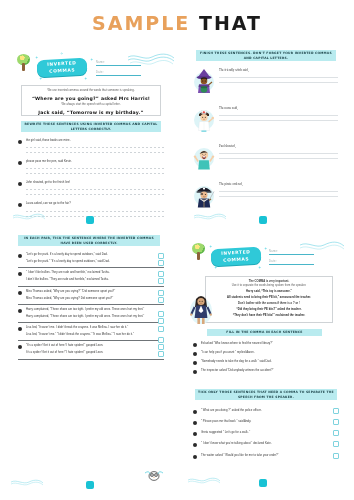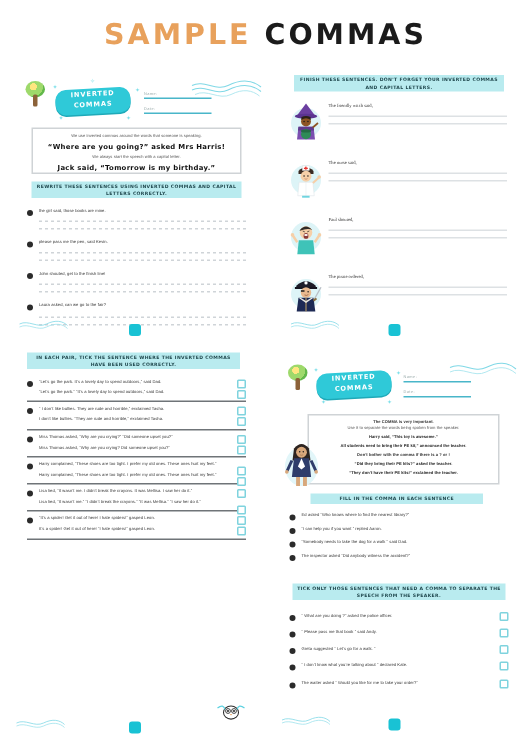--- a/index.html
+++ b/index.html
@@ -101,21 +101,21 @@
 
   .pagedot{
     position:absolute;width:8px;height:8px;border-radius:2px;background:#19c2d4;
   }
 </style>
 </head>
 <body>
 
 <div class="title">
   <span class="s1">SAMPLE</span>
-  <span class="s2">COMMAS</span>
+  <span class="s2">THAT</span>
 </div>
 
 <div class="sheets">
 
   <div class="sheet sheet-tl">
 
     <div class="tree" style="left:12px;top:10px;">
       <div class="can"></div>
         <div class="trk"></div>
     </div>

